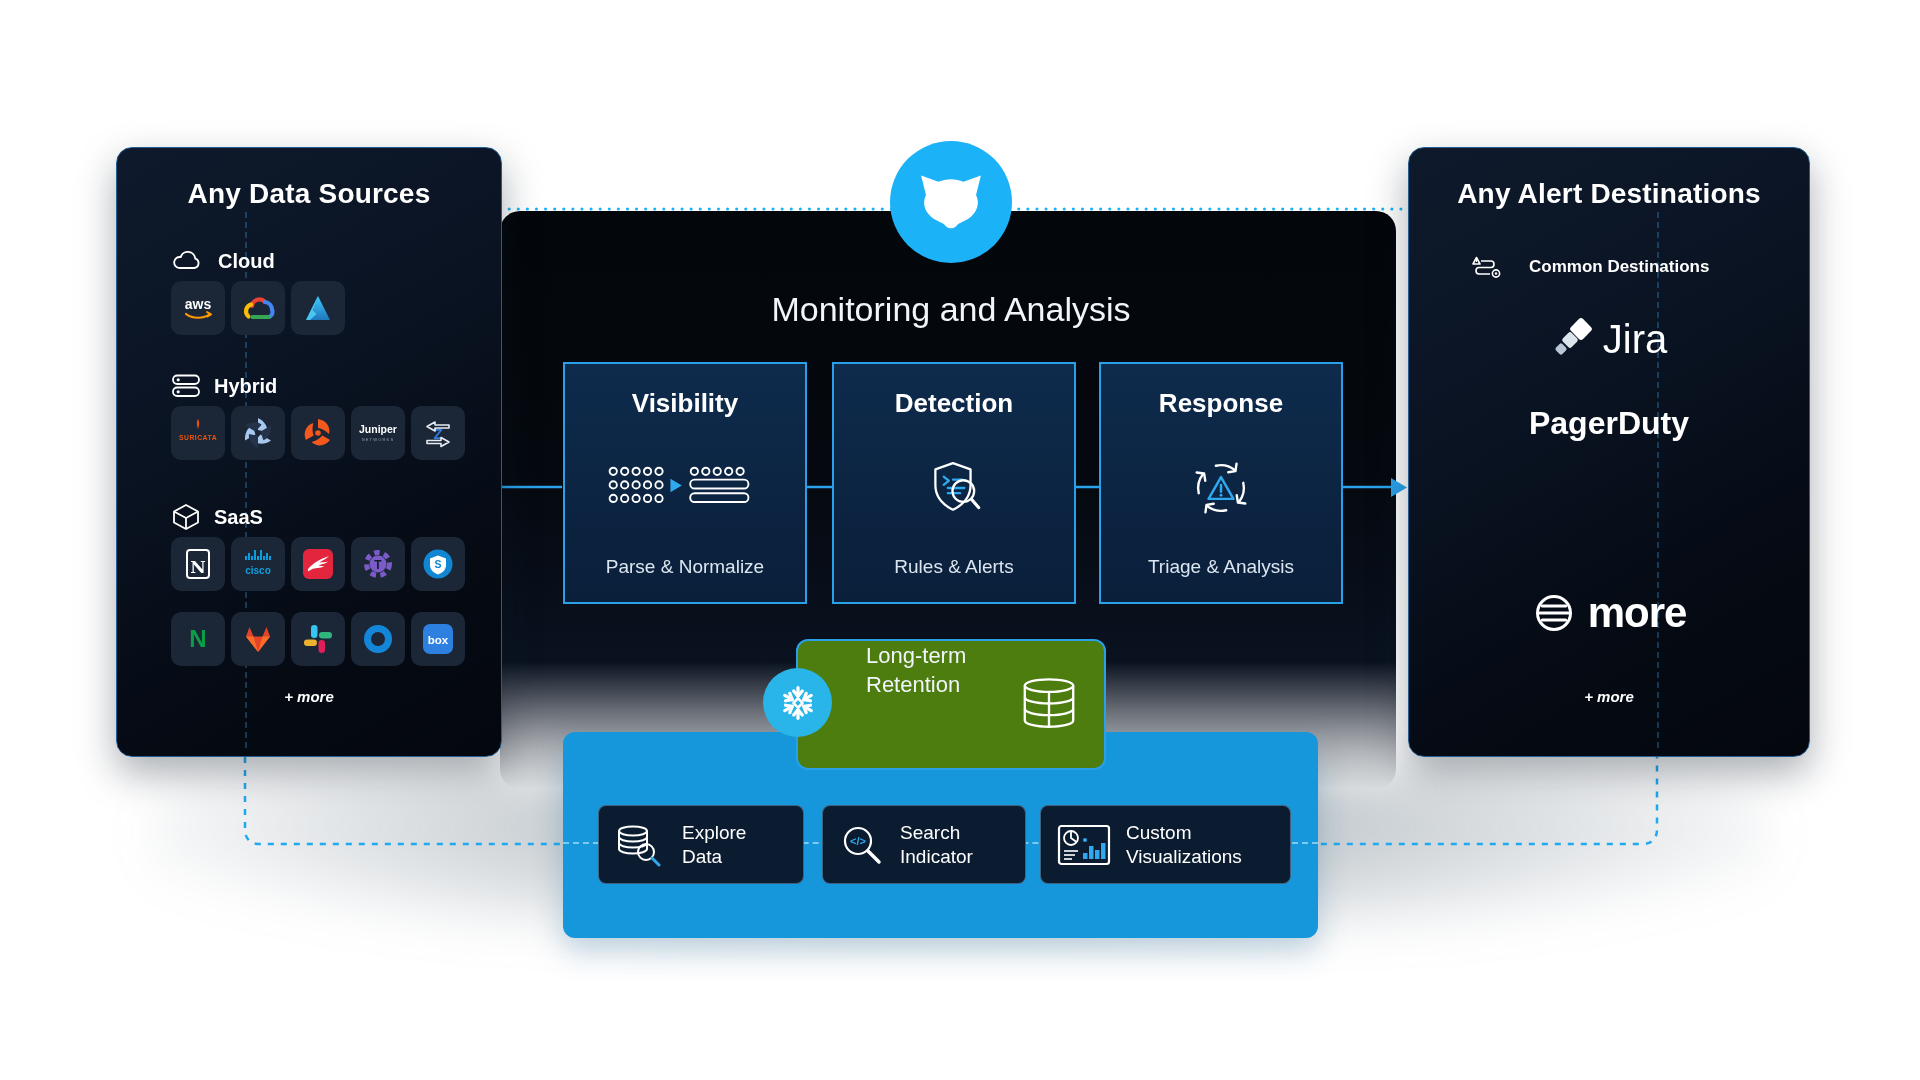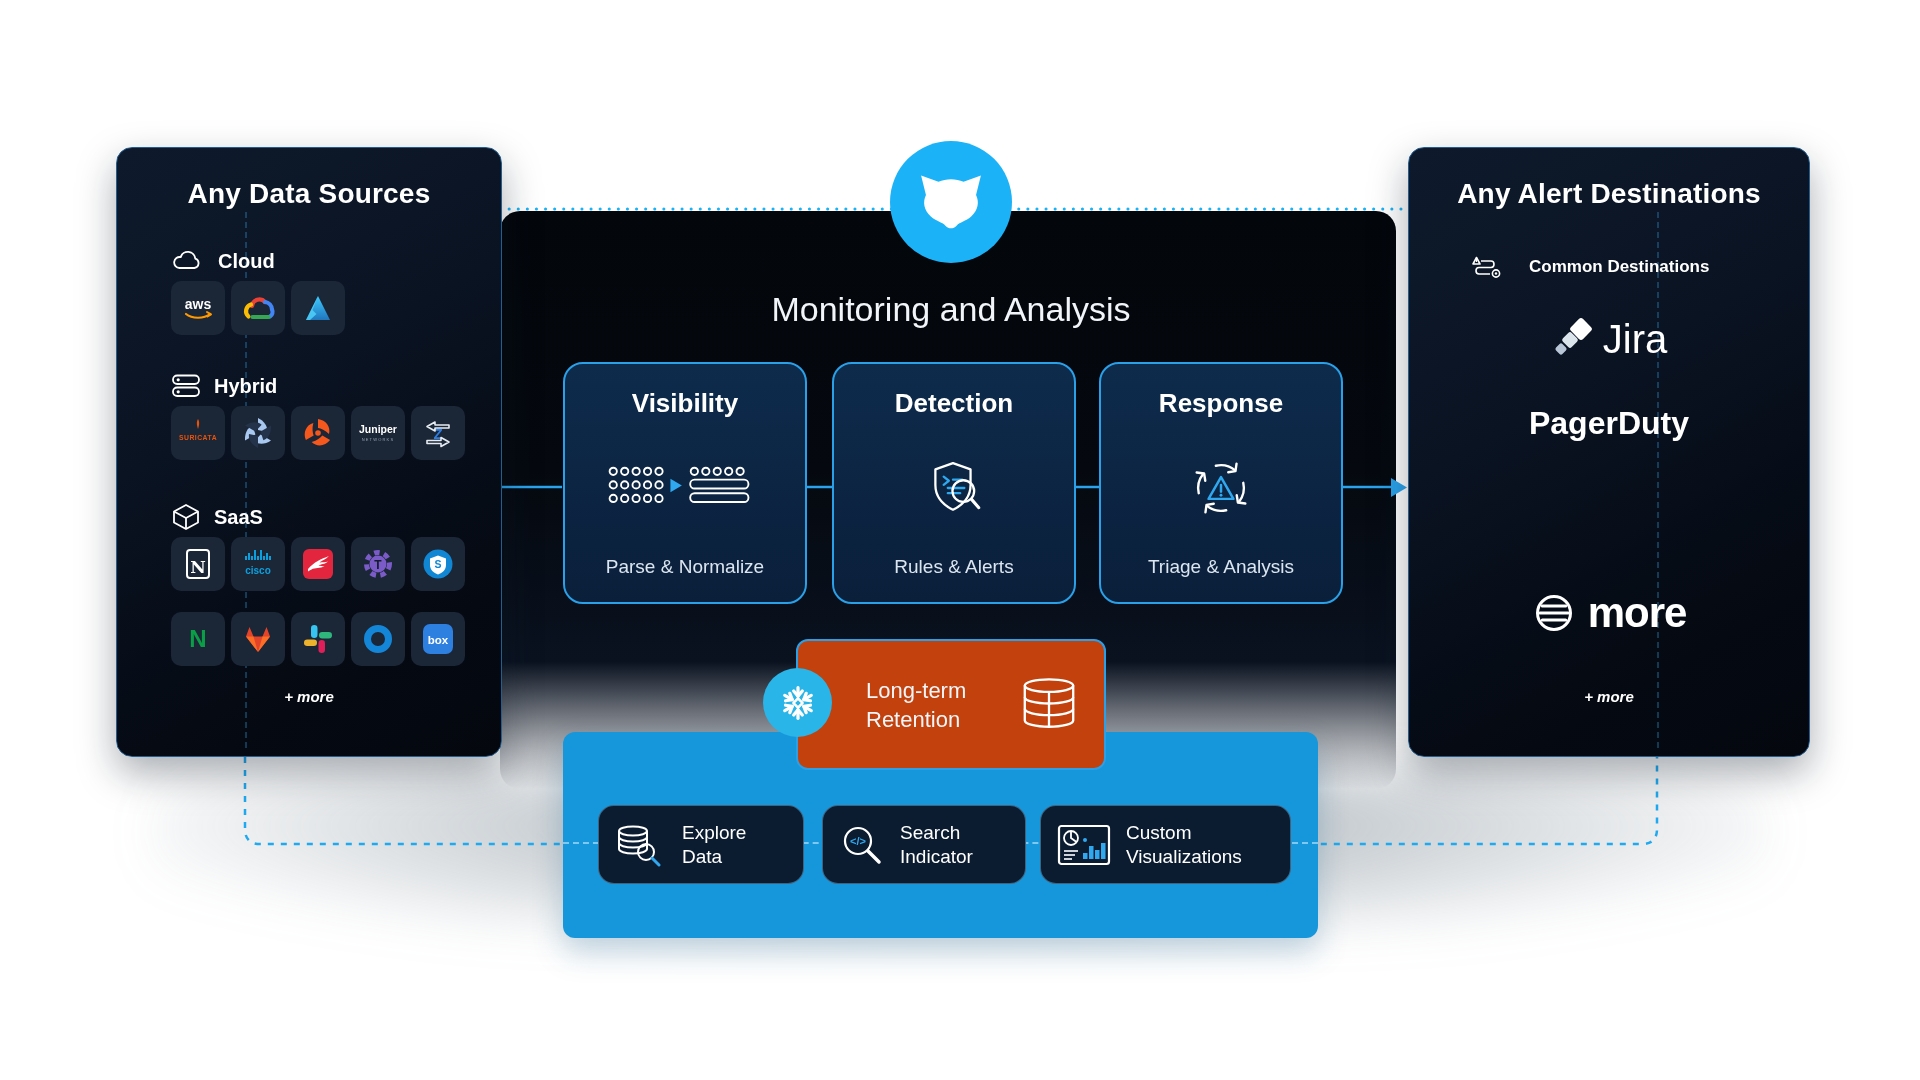--- a/index.html
+++ b/index.html
@@ -38,41 +38,41 @@
   .more{position:absolute;left:0;right:0;text-align:center;color:#FFFFFF;
     font-size:15px;font-weight:700;font-style:italic;z-index:2;}
 
   
   .panther{left:890px;top:141px;width:122px;height:122px;border-radius:50%;background:#1CB2F7;
     display:flex;align-items:center;justify-content:center;z-index:6;}
   .center-title{left:651px;top:290px;width:600px;text-align:center;color:#F2F6FA;
     font-size:34px;font-weight:500;z-index:5;}
 
   
-  .stage-box{top:362px;width:240px;height:238px;border-radius:20px;z-index:4;
+  .stage-box{top:362px;width:240px;height:238px;border-radius:0;z-index:4;
     background:linear-gradient(180deg,#0E2B4C 0%,#0A1F3A 100%);
     border:2px solid #2AA0E8;display:flex;flex-direction:column;align-items:center;}
   .stage-box .t{margin-top:24px;color:#FFFFFF;font-size:26px;font-weight:700;}
   .stage-box .ic{flex:1;display:flex;align-items:center;justify-content:center;}
   .stage-box .s{margin-bottom:24px;color:#DCE6F0;font-size:19px;font-weight:400;}
 
   
   .retention{left:796px;top:639px;width:306px;height:127px;border-radius:12px;z-index:6;
-    background:#c2410c;border:2px solid #2AA0E8;display:flex;align-items:center;}
+    background:#4d7c0f;border:2px solid #2AA0E8;display:flex;align-items:flex-start;}
   .retention .txt{margin-left:68px;color:#F2F6FA;font-size:22px;line-height:29px;font-weight:500;}
   .retention .db{position:absolute;right:24px;top:34px;}
   .snowflake-badge{left:763px;top:668px;width:69px;height:69px;border-radius:50%;background:#29B5E8;
     display:flex;align-items:center;justify-content:center;z-index:7;}
 
   
   .blue-panel{left:563px;top:732px;width:755px;height:206px;border-radius:12px;background:#1697DB;
     z-index:5;box-shadow:0 14px 30px rgba(20,90,140,.25);}
   .blue-panel .pass-dash{position:absolute;left:0;right:0;top:110px;height:0;
     border-top:2.5px dashed rgba(215,240,255,0.55);z-index:1;}
-  .tool-box{position:absolute;top:73px;height:79px;border-radius:16px;background:#0C1C30;
+  .tool-box{position:absolute;top:73px;height:79px;border-radius:8px;background:#0C1C30;
     border:1px solid rgba(140,205,245,0.40);display:flex;align-items:center;gap:15px;
     padding-left:16px;box-sizing:border-box;z-index:2;}
   .tool-box .lbl{color:#FFFFFF;font-size:19px;line-height:24px;font-weight:500;}
 
   
   .dest-head{position:absolute;left:60px;top:106px;display:flex;align-items:center;gap:24px;z-index:2;}
   .dest-head .lbl{color:#FFFFFF;font-size:17px;font-weight:700;}
   .dest-row{position:absolute;left:0;right:0;display:flex;align-items:center;justify-content:center;gap:12px;z-index:2;}
   .dest-row .wordmark{color:#FFFFFF;}
   .wm-jira{font-size:40px;font-weight:500;}

